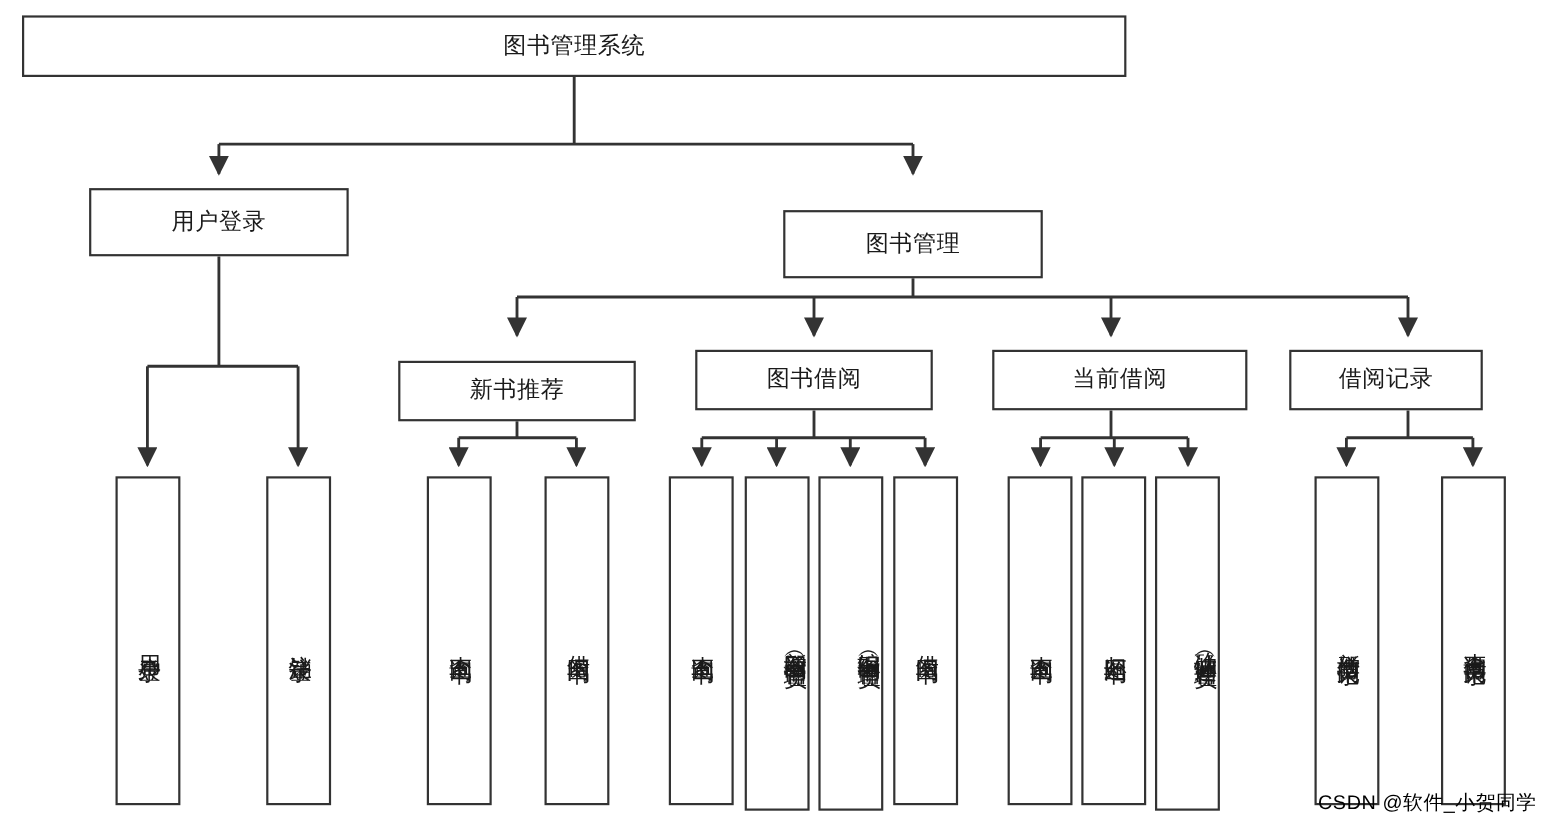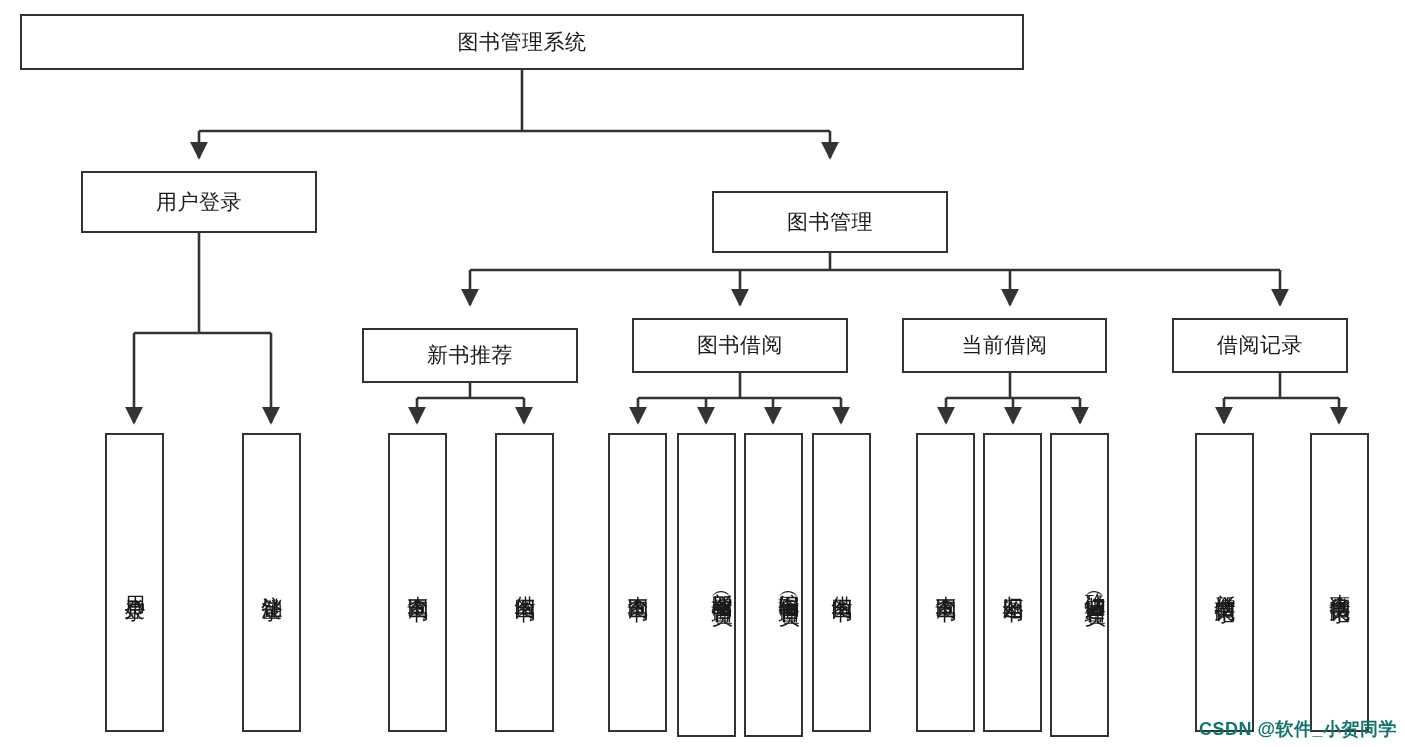--- a/index.html
+++ b/index.html
@@ -54,24 +54,23 @@
     top: 0;
     width: 1405px;
     height: 747px;
     pointer-events: none;
   }
   .watermark {
     position: absolute;
     right: 8px;
     bottom: 6px;
     font-size: 18px;
-    color: #0f766e;
+    color: #000000;
     letter-spacing: 0.5px;
     white-space: nowrap;
-    font-weight: bold;
   }
 </style>
 </head>
 <body>
 
 <div id="canvas">
 
   <svg class="links" viewBox="0 0 1405 747">
     <defs>
       <marker id="arrow" viewBox="0 0 10 10" refX="9" refY="5" markerWidth="7" markerHeight="7" orient="auto-start-reverse">
@@ -122,21 +121,21 @@
     </g>
   </svg>
 
   <div class="node horiz" style="left:20px; top:14px; width:1004px; height:56px;">图书管理系统</div>
 
   <div class="node horiz" style="left:81px; top:171px; width:236px; height:62px;">用户登录</div>
   <div class="node horiz" style="left:712px; top:171px; width:236px; height:62px;margin-top:20px;">图书管理</div>
 
   <div class="node horiz" style="left:362px; top:318px; width:216px; height:55px;margin-top:10px;">新书推荐</div>
   <div class="node horiz" style="left:632px; top:318px; width:216px; height:55px;">图书借阅</div>
-  <div class="node horiz" style="left:902px; top:318px; width:205px; height:55px;">当前借阅</div>
+  <div class="node horiz" style="left:902px; top:318px; width:232px; height:55px;">当前借阅</div>
   <div class="node horiz" style="left:1172px; top:318px; width:176px; height:55px;">借阅记录</div>
 
   <div class="node vert mid-align" style="left:105px; top:433px; width:59px; height:299px;">用户登录</div>
   <div class="node vert mid-align" style="left:242px; top:433px; width:59px; height:299px;">注销登录</div>
 
   <div class="node vert mid-align" style="left:388px; top:433px; width:59px; height:299px;">查询图书</div>
   <div class="node vert mid-align" style="left:495px; top:433px; width:59px; height:299px;">借阅图书</div>
 
   <div class="node vert mid-align" style="left:608px; top:433px; width:59px; height:299px;">查询图书</div>
   <div class="node vert top-align" style="left:677px; top:433px; width:59px; height:304px;">新增图书（管理员）</div>

